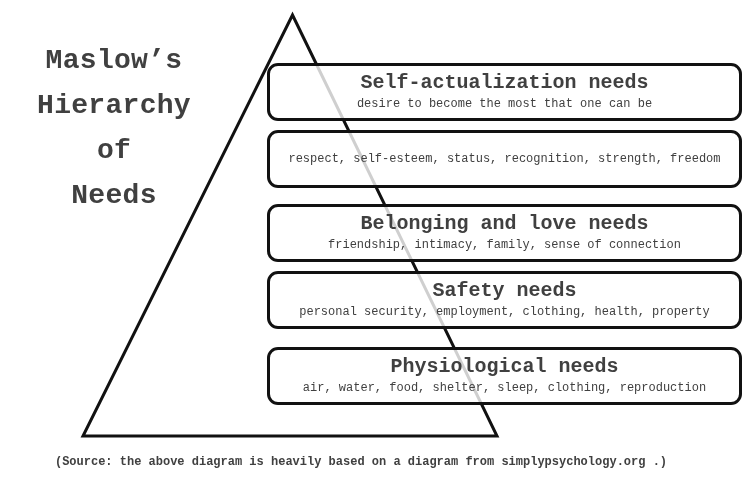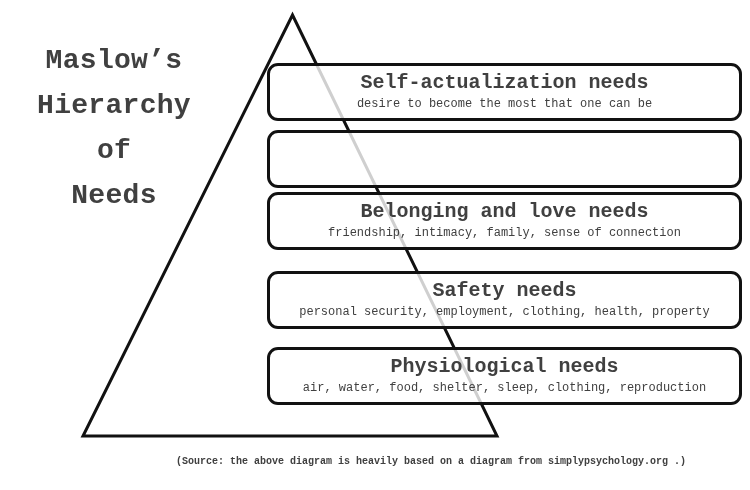--- a/index.html
+++ b/index.html
@@ -43,41 +43,41 @@
     background: rgba(255, 255, 255, 0.8);
     display: flex;
     flex-direction: column;
     align-items: center;
     justify-content: center;
     text-align: center;
     margin-left: 30px;
   }
   .l1 { top: 63px; }
   .l2 { top: 130px; }
-  .l3 { top: 192px; }
+  .l3 { top: 204px; }
   .l4 { top: 271px; }
   .l5 { top: 347px; }
   .level-heading {
     font-size: 20px;
     font-weight: bold;
     line-height: 25px;
     white-space: nowrap;
   }
   .level-desc {
     font-size: 12px;
     line-height: 19px;
     white-space: nowrap;
   }
   .source {
     position: absolute;
     left: 36px;
     top: 452px;
     width: 650px;
-    text-align: right;
-    font-size: 10px;
+    text-align: center;
+    font-size: 12px;
     font-weight: bold;
     line-height: 20px;
   }
 </style>
 </head>
 <body>
 
 <div class="canvas">
 
   <svg class="triangle-svg" width="750" height="490" viewBox="0 0 750 490" aria-hidden="true">
@@ -89,20 +89,21 @@
     <div>Hierarchy of</div>
     <div>Needs</div>
   </div>
 
   <div class="level l1">
     <div class="level-heading">Self-actualization needs</div>
     <div class="level-desc">desire to become the most that one can be</div>
   </div>
 
   <div class="level l2">
+    <div class="level-desc">respect, self-esteem, status, recognition, strength, freedom</div>
   </div>
 
   <div class="level l3">
     <div class="level-heading">Belonging and love needs</div>
     <div class="level-desc">friendship, intimacy, family, sense of connection</div>
   </div>
 
   <div class="level l4">
     <div class="level-heading">Safety needs</div>
     <div class="level-desc">personal security, employment, clothing, health, property</div>

